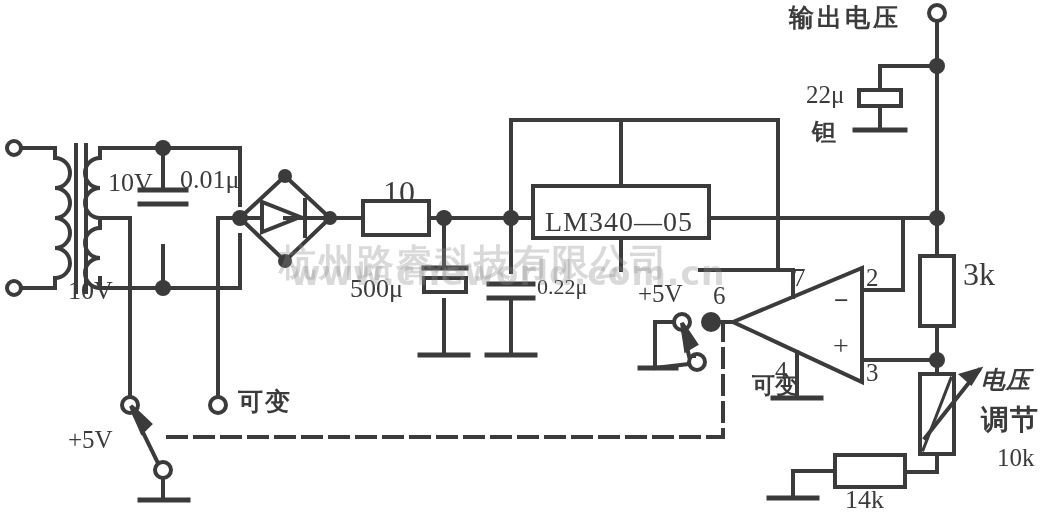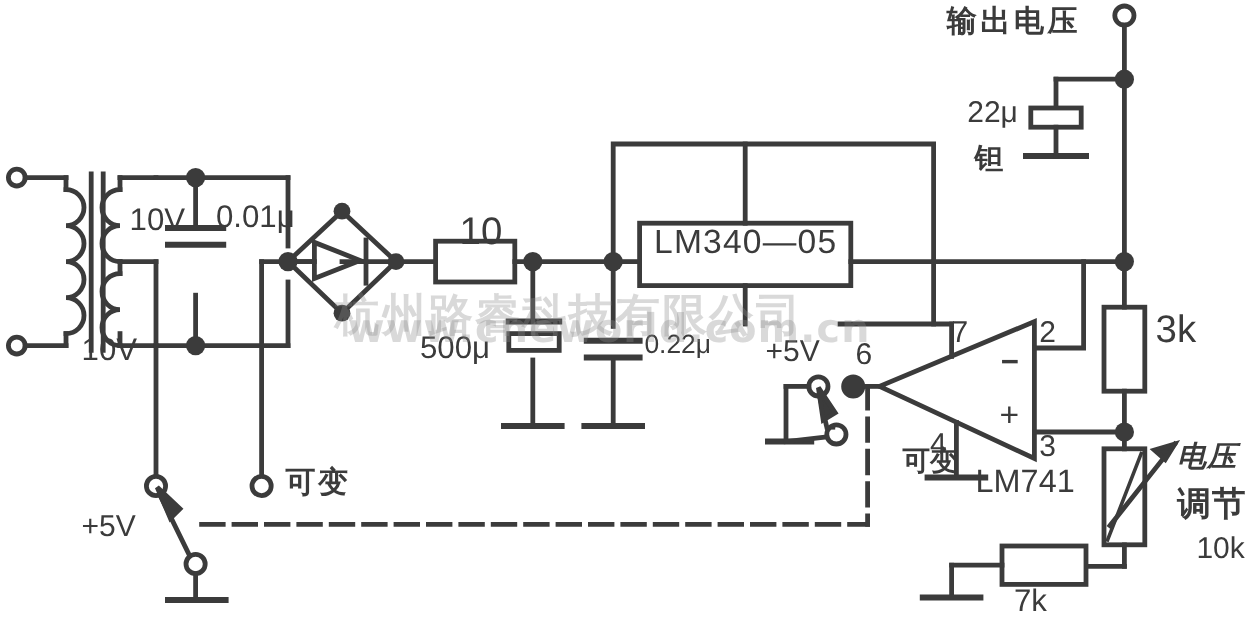--- a/index.html
+++ b/index.html
@@ -1,20 +1,20 @@
 <!DOCTYPE html>
 <html><head>
 <meta charset="utf-8">
 <style>
   html,body{margin:0;padding:0;background:#ffffff;}
   body{width:1043px;height:515px;overflow:hidden;
        font-family:"Liberation Serif","DejaVu Serif",serif;}
   #sheet{position:relative;width:1043px;height:515px;background:#fff;}
   svg{position:absolute;left:0;top:0;}
-  .lbl{position:absolute;color:#3b3b3b;font-family:Liberation Sans, sans-serif;
+  .lbl{position:absolute;color:#3b3b3b;font-family:Liberation Serif, serif;
        white-space:nowrap;line-height:1;}
   .cjk{font-family:"DejaVu Sans","Liberation Sans",sans-serif;font-weight:700;color:#3b3b3b;}
   .wm{position:absolute;color:rgba(140,140,140,.33);font-weight:700;white-space:nowrap;
       font-family:"DejaVu Sans","Liberation Sans",sans-serif;pointer-events:none;}
 </style>
 </head>
 <body>
 
 <div id="sheet">
 
@@ -216,41 +216,40 @@
   <div class="lbl" style="left:108px;top:170px;font-size:26px;">10V</div>
   <div class="lbl" style="left:68px;top:278px;font-size:26px;">10V</div>
 
   <div class="lbl" style="left:180px;top:167px;font-size:26px;">0.01μ</div>
 
   <div class="lbl" style="left:383px;top:176px;font-size:32px;">10</div>
 
   <div class="lbl" style="left:350px;top:276px;font-size:26px;">500μ</div>
   <div class="lbl" style="left:537px;top:276px;font-size:22px;">0.22μ</div>
 
-  <div class="lbl" style="left:545px;top:188px;font-size:28px;letter-spacing:1px;">LM340—05</div>
+  <div class="lbl" style="left:545px;top:208px;font-size:28px;letter-spacing:1px;">LM340—05</div>
 
   <div class="lbl" style="left:638px;top:281px;font-size:25px;">+5V</div>
   <div class="lbl" style="left:68px;top:427px;font-size:25px;">+5V</div>
 
   <div class="lbl cjk" style="left:238px;top:389px;font-size:25px;letter-spacing:2px;">可变</div>
   <div class="lbl cjk" style="left:752px;top:373px;font-size:23px;width:24px;line-height:24px;word-break:break-all;">可变</div>
 
   <div class="lbl" style="left:793px;top:265px;font-size:25px;">7</div>
   <div class="lbl" style="left:866px;top:265px;font-size:25px;">2</div>
   <div class="lbl" style="left:713px;top:283px;font-size:25px;">6</div>
   <div class="lbl" style="left:866px;top:360px;font-size:25px;">3</div>
   <div class="lbl" style="left:775px;top:358px;font-size:25px;">4</div>
   <div class="lbl" style="left:834px;top:288px;font-size:26px;font-weight:700;">−</div>
   <div class="lbl" style="left:833px;top:332px;font-size:28px;">+</div>
-  <div class="lbl" style="left:813px;top:388px;font-size:27px;">LM741</div>
 
   <div class="lbl" style="left:963px;top:258px;font-size:32px;">3k</div>
 
   <div class="lbl cjk" style="left:981px;top:368px;font-size:24px;letter-spacing:1px;font-style:italic;">电压</div>
   <div class="lbl cjk" style="left:981px;top:406px;font-size:28px;letter-spacing:1px;">调节</div>
   <div class="lbl" style="left:981px;top:445px;font-size:25px;margin-left:16px;">10k</div>
 
-  <div class="lbl" style="left:845px;top:487px;font-size:26px;">7k</div>
+  <div class="lbl" style="left:845px;top:487px;font-size:26px;">14k</div>
 
   <div class="wm" style="left:279px;top:238px;font-size:37px;letter-spacing:2px;">杭州路睿科技有限公司</div>
   <div class="wm" style="left:290px;top:254px;font-size:33px;letter-spacing:1px;">www.cneworld.com.cn</div>
 
 </div>
 
 </body></html>

